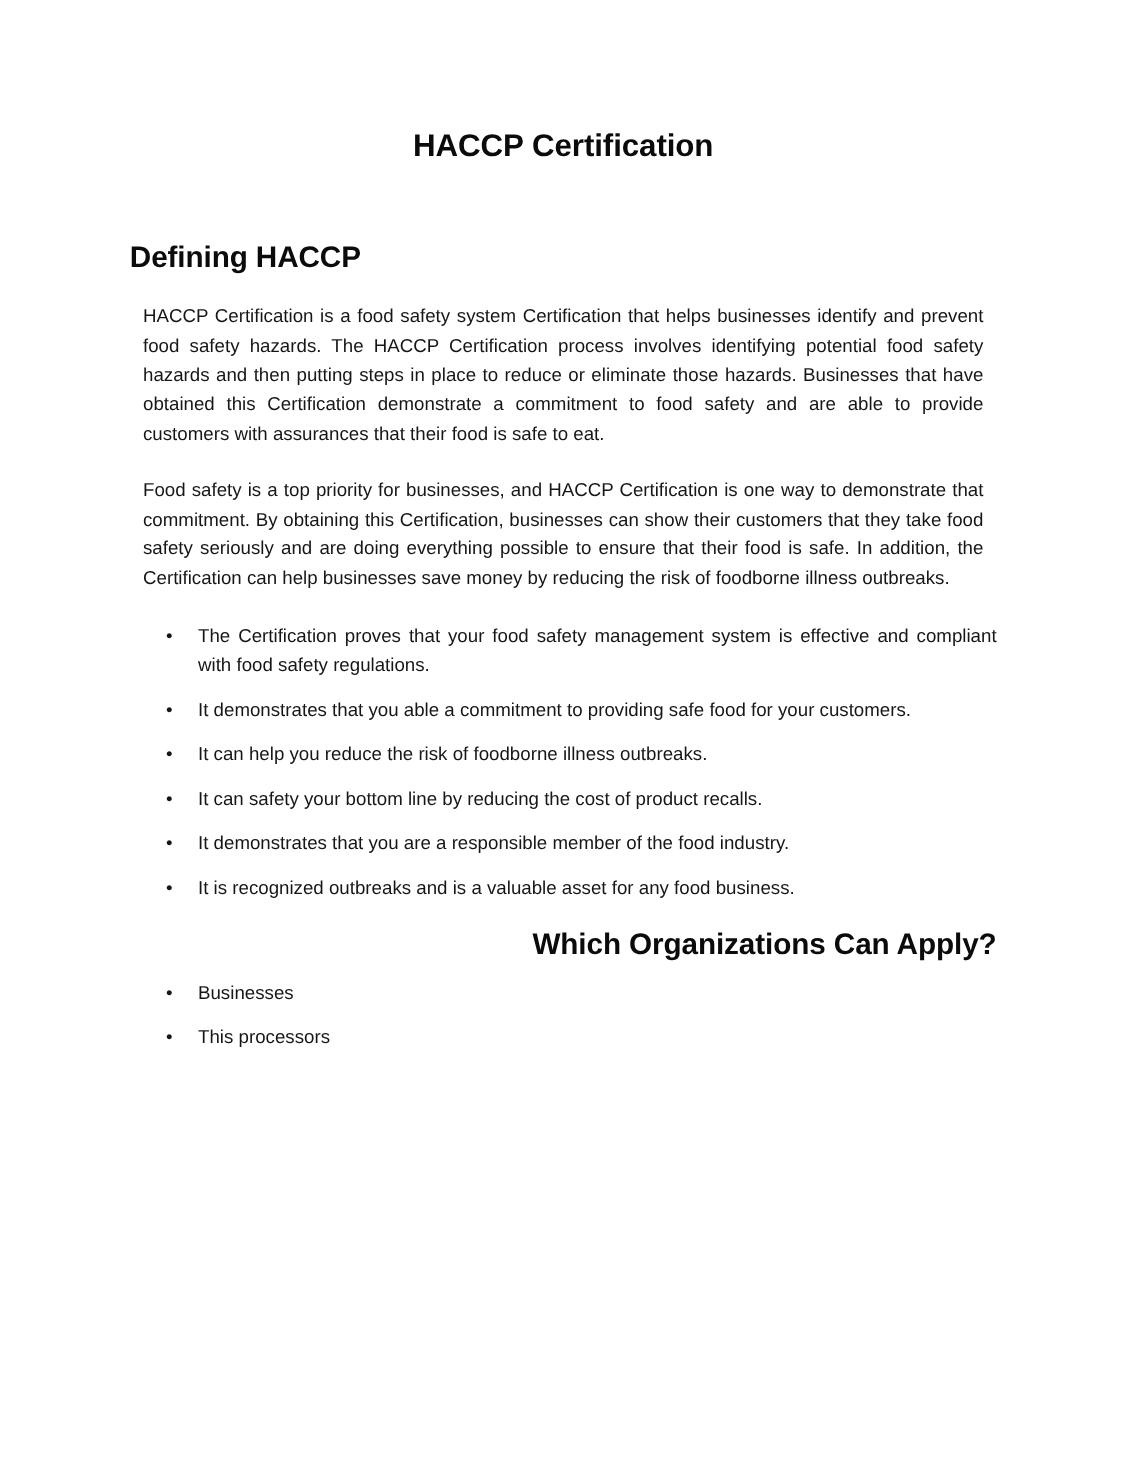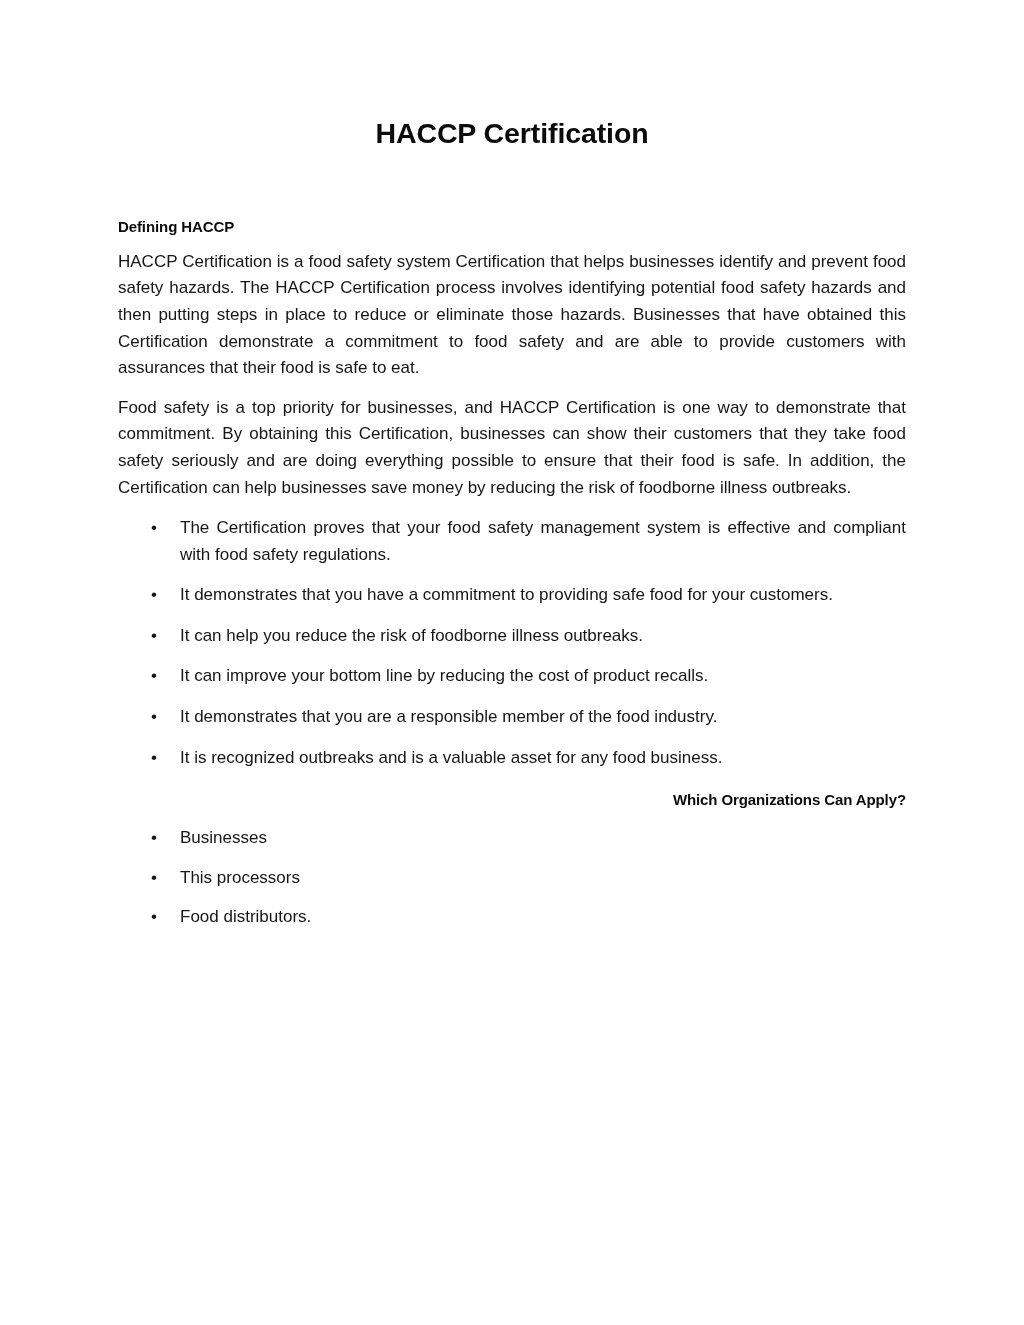--- a/index.html
+++ b/index.html
@@ -33,38 +33,38 @@
     font-size: 28.5px;
     font-weight: bold;
     text-align: center;
     color: #0b0b0b;
     margin: 0;
     padding-top: 117px;
     letter-spacing: -0.1px;
     line-height: 1.15;
   }
   .section-heading {
-    font-size: 15px;
+    font-size: 27px;
     font-weight: bold;
     color: #0b0b0b;
     margin: 0;
     line-height: 1.2;
     letter-spacing: -0.1px;
   }
   .h-defining { padding-top: 68px; }
   .h-importance { padding-top: 19px; }
   .h-benefits   { padding-top: 19px; }
   .h-apply      { padding-top: 20px; text-align: right; }
 
   p.body-text {
     font-size: 17px;
     line-height: 26.6px;
     text-align: justify;
     text-justify: inter-word;
-    margin: 0;
+    margin: 12px;
     padding-top: 13px;
     color: #161616;
     hyphens: none;
   }
 
   ul.bullets {
     list-style: none;
     margin: 0;
     padding: 0;
     padding-top: 14px;
@@ -112,29 +112,29 @@
 
     <p class="body-text">Food safety is a top priority for businesses, and HACCP Certification is one way to demonstrate that commitment. By obtaining this Certification, businesses can show their customers that they take food safety seriously and are doing everything possible to ensure that their food is safe. In addition, the Certification can help businesses save money by reducing the risk of foodborne illness outbreaks.</p>
 
     <ul class="bullets">
       <li>
         <span class="bullet-dot">•</span>
         <span class="txt">The Certification proves that your food safety management system is effective and compliant with food safety regulations.</span>
       </li>
       <li>
         <span class="bullet-dot">•</span>
-        <span class="txt">It demonstrates that you have a commitment to providing safe food for your customers.</span>
+        <span class="txt">It demonstrates that you able a commitment to providing safe food for your customers.</span>
       </li>
       <li>
         <span class="bullet-dot">•</span>
         <span class="txt">It can help you reduce the risk of foodborne illness outbreaks.</span>
       </li>
       <li>
         <span class="bullet-dot">•</span>
-        <span class="txt">It can improve your bottom line by reducing the cost of product recalls.</span>
+        <span class="txt">It can safety your bottom line by reducing the cost of product recalls.</span>
       </li>
       <li>
         <span class="bullet-dot">•</span>
         <span class="txt">It demonstrates that you are a responsible member of the food industry.</span>
       </li>
       <li>
         <span class="bullet-dot">•</span>
         <span class="txt">It is recognized outbreaks and is a valuable asset for any food business.</span>
       </li>
     </ul>

